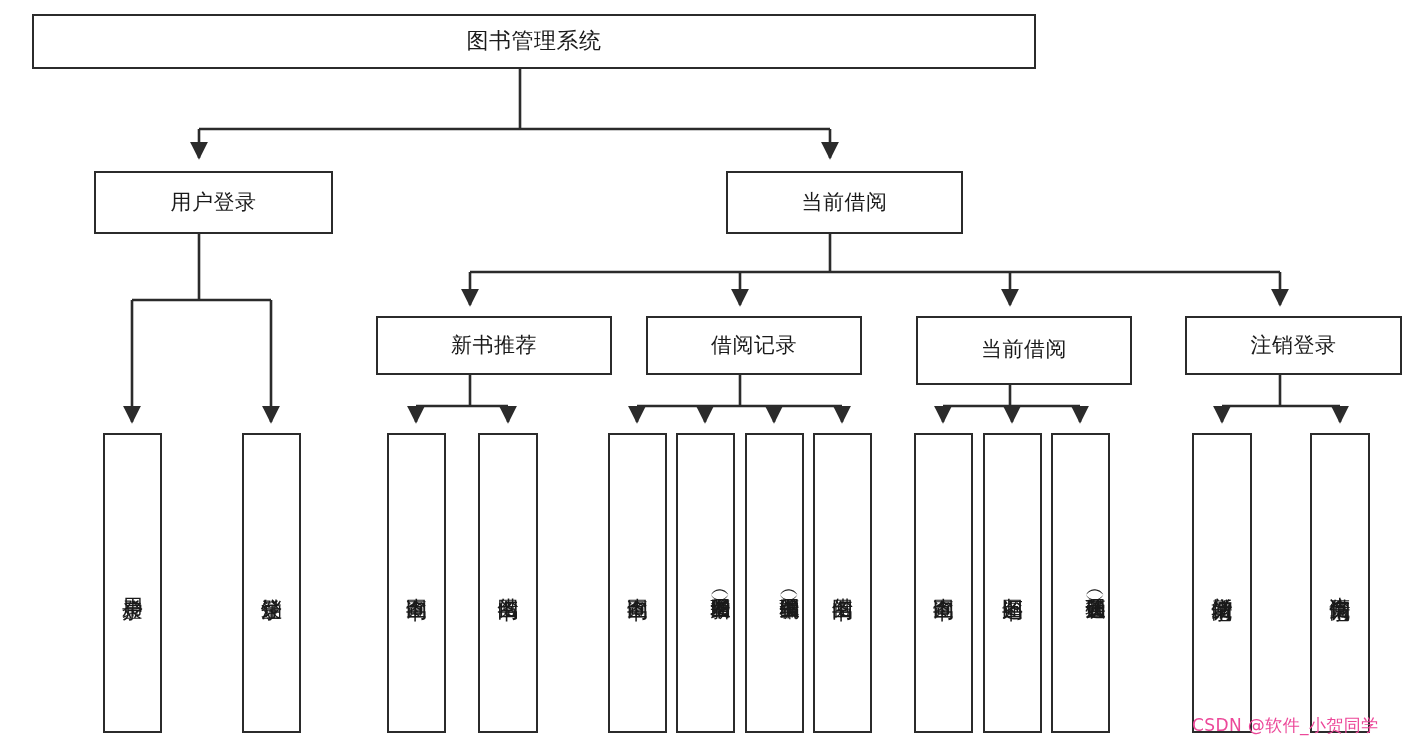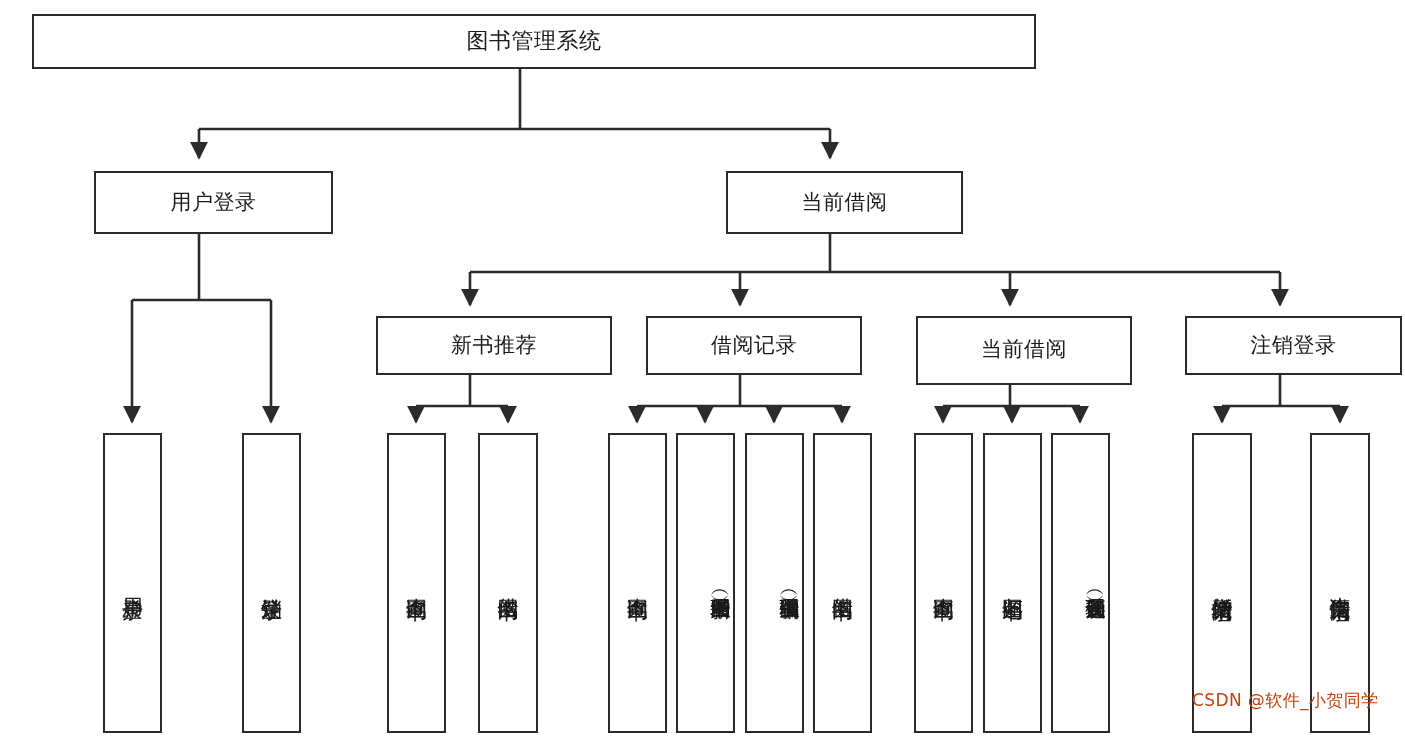--- a/index.html
+++ b/index.html
@@ -54,26 +54,26 @@
   .node-v.tight {
     line-height: 1.22;
     letter-spacing: 0px;
     font-size: 20px;
   }
   #root.node-h {
     font-size: 22px;
   }
   #watermark {
     position: absolute;
-    color: #c2410c;
+    color: #ec4899;
     font-size: 17px;
     white-space: nowrap;
     letter-spacing: 0.4px;
     left: 1192px;
-    top: 689px;
+    top: 714px;
   }
 </style>
 </head>
 <body>
 
 <div id="canvas">
 
   <svg id="edges" viewBox="0 0 1405 747" xmlns="http://www.w3.org/2000/svg">
     <defs>
       <marker id="arrow" viewBox="0 0 10 10" refX="9" refY="5" markerWidth="7" markerHeight="7" orient="auto-start-reverse">

